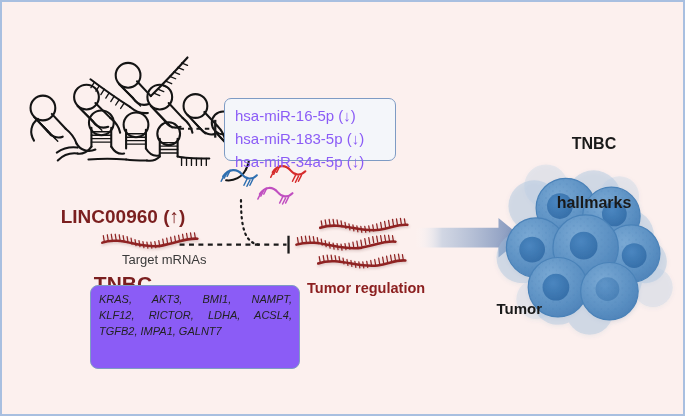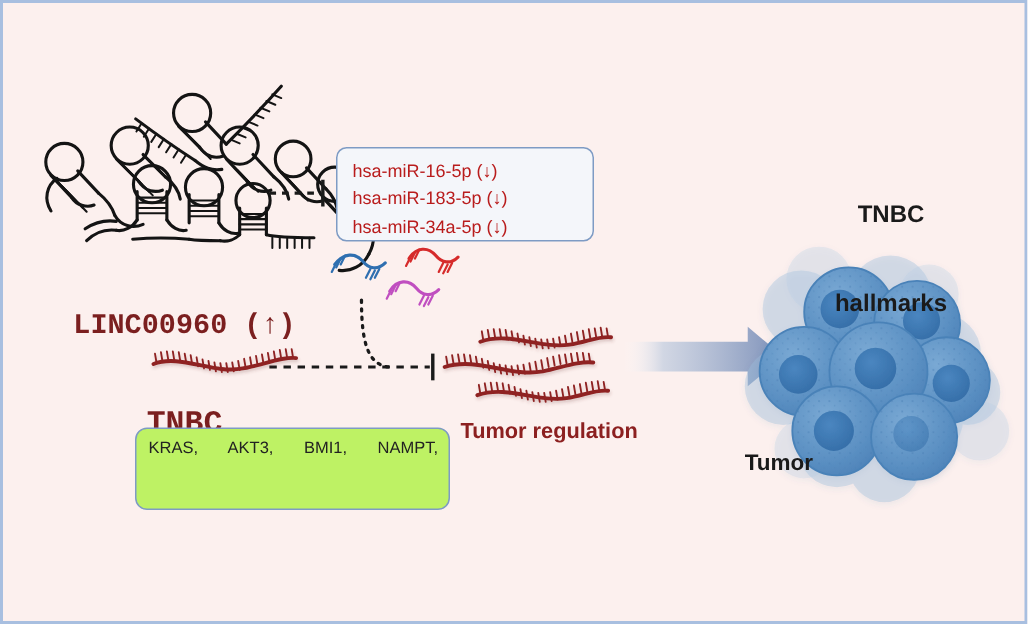--- a/index.html
+++ b/index.html
@@ -20,44 +20,44 @@
   svg.layer { width: 100%; height: 100%; }
 
   .txt { position: absolute; white-space: pre; }
 
   #linc-label {
     left: 26px; top: 160px; width: 190px;
     text-align: center;
     color: #7b1f1f;
     font-size: 19px; font-weight: 700;
     line-height: 1.16;
-    font-family: Liberation Mono, monospace;
   }
   #linc-label .l2 { font-size: 21px; }
 
   #mirna-box {
     position: absolute;
     left: 222px; top: 96px;
     width: 172px; height: 63px;
     background: #f4f6fa;
     border: 1.6px solid #7e9bc4;
     border-radius: 7px;
   }
   #mirna-box .rows {
     position: absolute; left: 10px; top: 6px;
-    font-size: 12px; color: #b91c1c; line-height: 1.53;
+    font-size: 15px; color: #8b5cf6; line-height: 1.53;
   }
 
   #gene-box {
     position: absolute;
     left: 88px; top: 283px;
-    width: 210px; height: 55px;
-    background: #bef264;
+    width: 210px; height: 84px;
+    background: #8b5cf6;
     border: 1.6px solid #7e9bc4;
     border-radius: 8px;
+    font-style: italic;
   }
   #gene-box .rows {
     position: absolute; left: 8px; right: 7px; top: 5px;
     font-size: 11px; color: #222; line-height: 1.47;
     text-align: justify;
   }
   #gene-box .rows div { display: block; }
   #gene-box .rows div.j {
     text-align: justify; text-align-last: justify;
   }
@@ -504,23 +504,26 @@
     <div class="rows">
       <div>hsa-miR-16-5p (↓)</div>
       <div>hsa-miR-183-5p (↓)</div>
       <div>hsa-miR-34a-5p (↓)</div>
     </div>
   </div>
 
   <div id="gene-box">
     <div class="rows">
       <div class="j">KRAS,  AKT3,  BMI1,  NAMPT,</div>
+      <div class="j">KLF12, RICTOR, LDHA, ACSL4,</div>
+      <div>TGFB2, IMPA1, GALNT7</div>
     </div>
   </div>
 
+  <div class="txt" id="target-mrnas">Target mRNAs</div>
 
   <div class="txt" id="gene-regulation">Tumor regulation</div>
 
   <div class="txt" id="tumor-progression">
     <div>Tumor</div>
   </div>
 
   <div class="txt" id="tnbc-hallmarks">
     <div>TNBC</div>
     <div>hallmarks</div>

